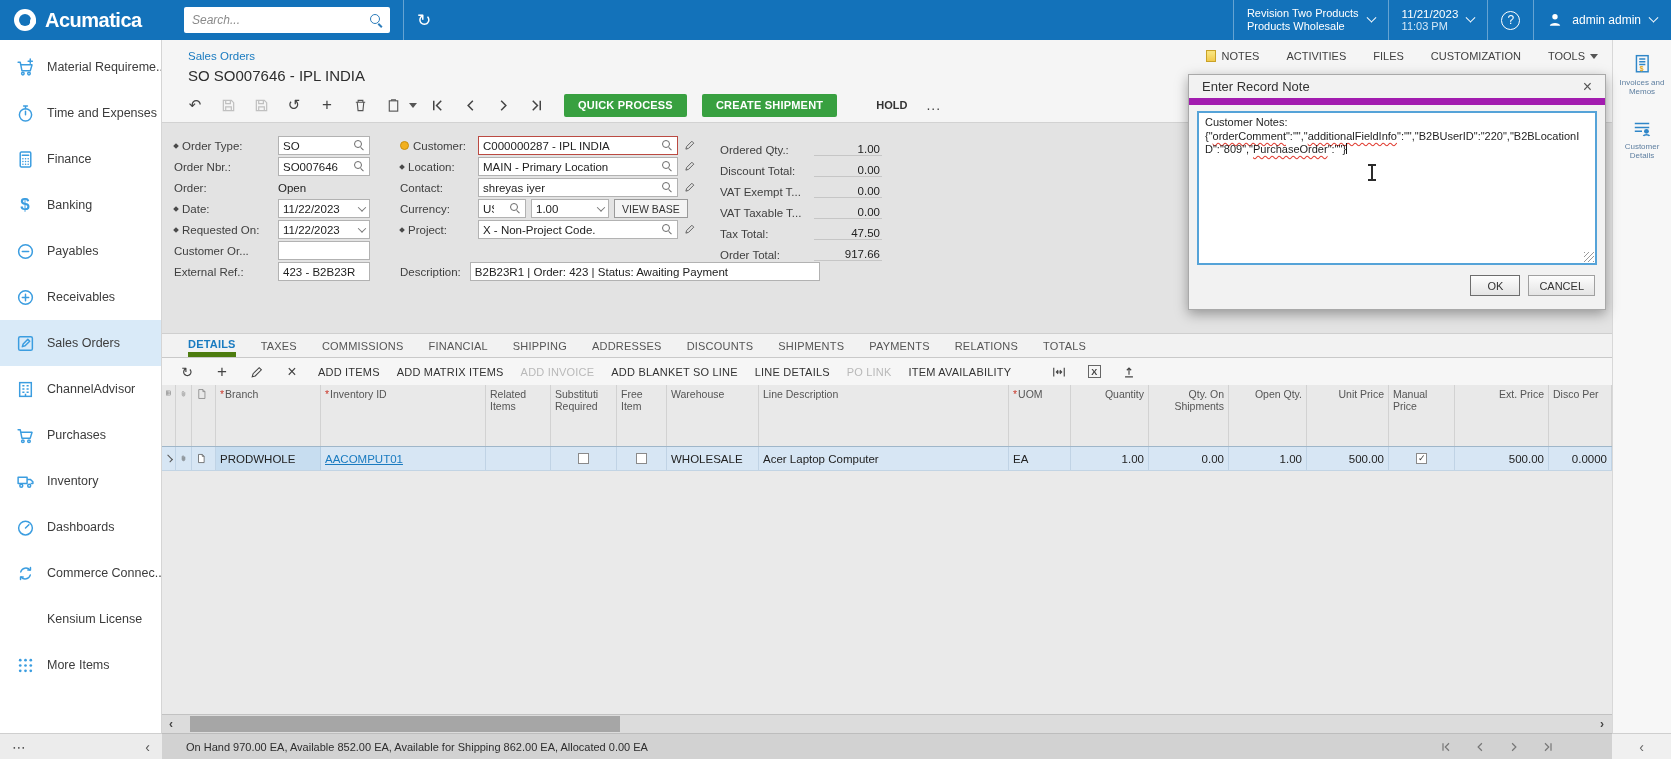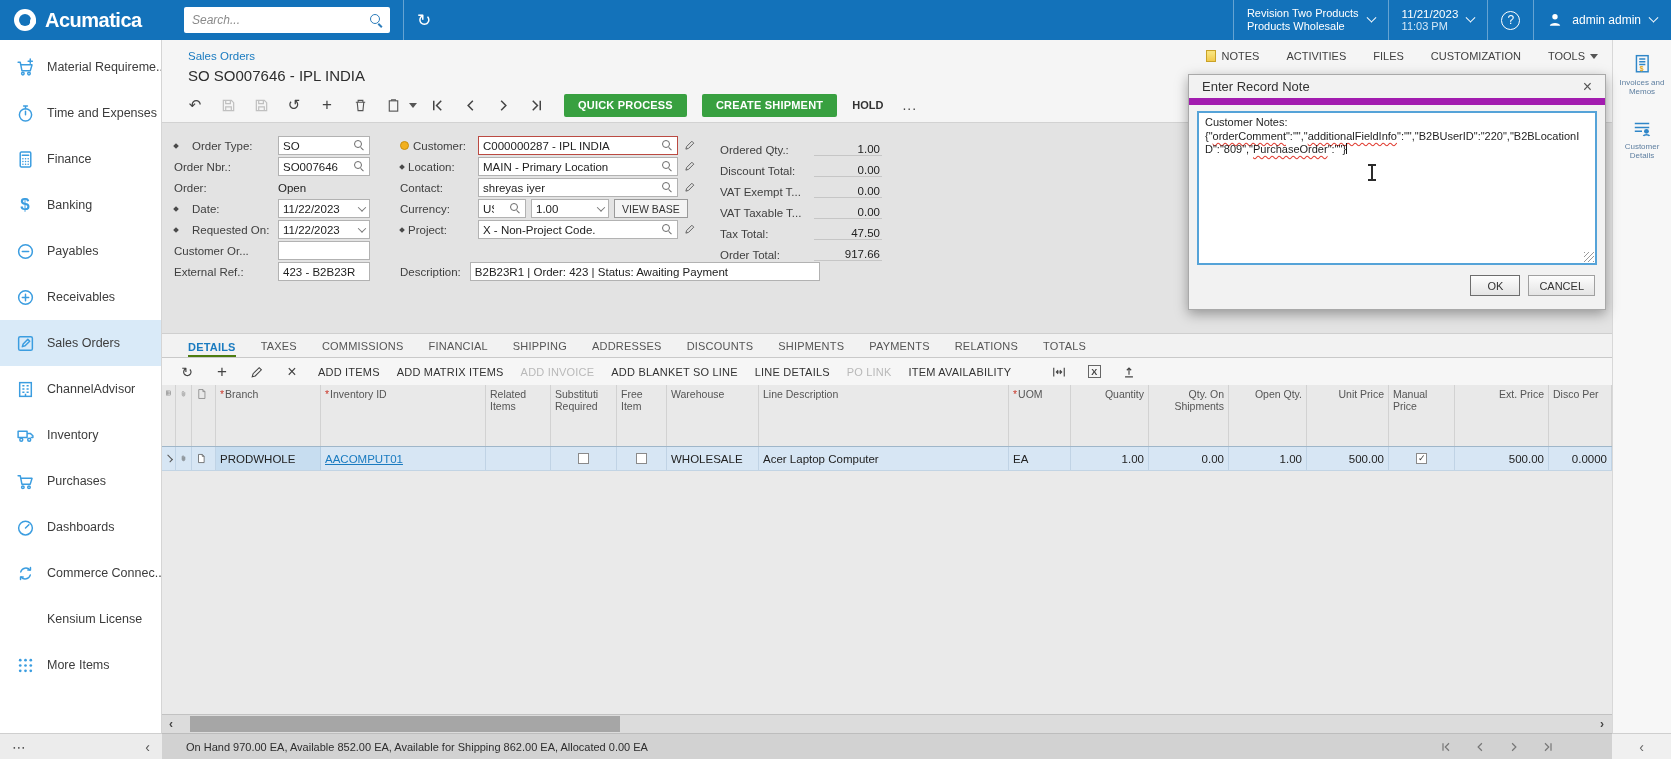--- a/index.html
+++ b/index.html
@@ -55,32 +55,32 @@
 .title{padding-left:26px;font-size:15px;color:#2d2d2d;height:24px;line-height:24px}
 
 
 .rec-toolbar{height:34px;display:flex;align-items:center;gap:7px;padding-left:20px}
 .tb-ic{width:26px;height:24px;display:flex;align-items:center;justify-content:center;font-size:15px;color:#444;cursor:pointer}
 .tb-ic.gray{color:#c0c0c0;cursor:default}
 .tb-ic svg{width:15px;height:15px}
 .g-back::after{content:"↶"} .g-undo::after{content:"↺"} .g-plus::after{content:"+";font-size:17px} .g-grefresh::after{content:"↻"} .g-xdel::after{content:"×";font-size:16px}
 .clipgrp{display:flex;align-items:center;gap:3px}
 .btn-green{height:23px;background:#38a040;color:#fff;font-size:11px;font-weight:bold;padding:0 14px;border:none;border-radius:2px;letter-spacing:.2px;margin-left:8px;cursor:pointer;font-family:inherit}
-.btn-hold{font-size:11px;font-weight:bold;color:#333;background:none;border:none;margin-left:8px;cursor:pointer;font-family:inherit}
+.btn-hold{font-size:11px;font-weight:bold;color:#333;background:none;border:none;margin-left:32px;cursor:pointer;font-family:inherit}
 .more-dots{font-size:14px;color:#444;margin-left:12px;cursor:pointer;letter-spacing:1px}
 
 
 .form{height:212px;background:#e3e3e3;border-top:1px solid #d2d2d2;border-bottom:1px solid #cfcfcf;position:relative;font-size:11.5px;flex:0 0 auto}
 .fcol{position:absolute;top:12px}
 .fcol.left{left:12px;width:300px}
 .fcol.mid{left:238px;width:420px}
 .fcol.totals{left:558px;width:162px}
 .frow{display:flex;align-items:center;height:21px}
 .frow.desc{margin-top:21px}
-.flabel{width:104px;color:#404040;display:flex;align-items:center;gap:14px}
+.flabel{width:104px;color:#404040;display:flex;align-items:center;gap:4px}
 .flabel2{width:78px;color:#404040;display:flex;align-items:center;gap:4px}
 .reqdot{width:4px;height:4px;background:#4a4a4a;transform:rotate(45deg);flex:0 0 4px}
 .warndot{width:9px;height:9px;border-radius:50%;background:#f2b01e;border:1px solid #c98f0e;flex:0 0 9px}
 .fbox{height:19px;background:#fff;border:1px solid #b2b2b2;display:flex;align-items:center;padding:0 4px;position:relative;gap:16px}
 .fbox .val{flex:1;white-space:nowrap;overflow:hidden;color:#222}
 .fbox.w92{width:92px}.fbox.w200{width:200px}.fbox.w48{width:48px}.fbox.w78{width:78px}.fbox.w390{width:390px}
 .fbox.err{border:1px solid #bb4a42}
 .magg{position:relative;width:11px;height:11px;flex:0 0 11px}
 .magg::before{content:"";position:absolute;left:0;top:0;width:6px;height:6px;border:1.4px solid #6b6b6b;border-radius:50%}
 .magg::after{content:"";position:absolute;left:7px;top:7px;width:4px;height:1.4px;background:#6b6b6b;transform:rotate(45deg);transform-origin:0 0}
@@ -89,21 +89,21 @@
 .pencil svg{width:12px;height:12px}
 .viewbase{height:19px;border:1px solid #9a9a9a;background:#f4f4f4;font-size:10.5px;padding:0 7px;margin-left:5px;color:#333;cursor:pointer;font-family:inherit}
 .statusval{color:#222}
 .trow{display:flex;height:21px;align-items:flex-end}
 .tlabel{width:94px;color:#404040}
 .tval{flex:1;text-align:right;padding-right:2px;color:#222;border-bottom:1px solid #c6c6c6}
 
 
 .tabs{height:24px;display:flex;align-items:flex-end;gap:25px;padding-left:26px;background:#f2f2f2;border-bottom:1px solid #c9c9c9;flex:0 0 auto}
 .tab{font-size:11px;color:#555;padding-bottom:5px;cursor:pointer;letter-spacing:.2px}
-.tab.active{color:#1a7bc0;font-weight:bold;border-bottom:2px solid #4d7c0f;padding-bottom:2px}
+.tab.active{color:#1a7bc0;font-weight:bold;border-bottom:5px solid #4d7c0f;padding-bottom:2px}
 
 
 .grid-toolbar{height:27px;display:flex;align-items:center;gap:17px;padding-left:16px;background:#f6f6f6;font-size:11px;color:#333;flex:0 0 auto}
 .gt-ic{display:flex;align-items:center;justify-content:center;width:18px;color:#444;font-size:14px;cursor:pointer}
 .gt-ic svg{width:14px;height:14px}
 .gt-btn{cursor:pointer;letter-spacing:.2px;white-space:nowrap}
 .gt-btn.disabled{color:#b9b9b9;cursor:default}
 .xlic{width:13px;height:13px;border:1.4px solid #666;color:#444;font-size:9px;font-weight:bold;display:flex;align-items:center;justify-content:center}
 .xlic::after{content:"X"}
 
@@ -266,38 +266,38 @@
     <span class="ic">
         <svg class="sic" viewBox="0 0 18 18" fill="none" stroke="#3b9de0" stroke-width="1.4">
           <rect x="3.5" y="2.5" width="11" height="13"></rect>
           <path d="M6 5.5h2m2 0h2M6 8.5h2m2 0h2M6 11.5h2m2 0h2M9 15.5V13"></path>
         </svg>
       </span>
     <span class="lbl">ChannelAdvisor</span>
   </div>
   <div class="side-item">
     <span class="ic">
+        <svg class="sic" viewBox="0 0 18 18" fill="none" stroke="#3b9de0" stroke-width="1.4" stroke-linecap="round" stroke-linejoin="round">
+          <path d="M2 3.5h2l1.6 8h7.9l1.7-5.5H5"></path>
+          <circle cx="6.5" cy="14.5" r="1.2"></circle>
+          <circle cx="12.3" cy="14.5" r="1.2"></circle>
+        </svg>
+      </span>
+    <span class="lbl">Purchases</span>
+  </div>
+  <div class="side-item">
+    <span class="ic">
         <svg class="sic" viewBox="0 0 18 18" fill="none" stroke="#3b9de0" stroke-width="1.4" stroke-linejoin="round">
           <rect x="2" y="5" width="8.5" height="6"></rect>
           <path d="M10.5 7h3L16 9.3V11h-2.2"></path>
           <circle cx="5" cy="13" r="1.4"></circle>
           <circle cx="12.5" cy="13" r="1.4"></circle>
         </svg>
       </span>
     <span class="lbl">Inventory</span>
-  </div>
-  <div class="side-item">
-    <span class="ic">
-        <svg class="sic" viewBox="0 0 18 18" fill="none" stroke="#3b9de0" stroke-width="1.4" stroke-linecap="round" stroke-linejoin="round">
-          <path d="M2 3.5h2l1.6 8h7.9l1.7-5.5H5"></path>
-          <circle cx="6.5" cy="14.5" r="1.2"></circle>
-          <circle cx="12.3" cy="14.5" r="1.2"></circle>
-        </svg>
-      </span>
-    <span class="lbl">Purchases</span>
   </div>
   <div class="side-item">
     <span class="ic">
         <svg class="sic" viewBox="0 0 18 18" fill="none" stroke="#3b9de0" stroke-width="1.4" stroke-linecap="round">
           <circle cx="9" cy="9.5" r="6.5"></circle>
           <path d="M9 9.5l3.2-3.2"></path>
         </svg>
       </span>
     <span class="lbl">Dashboards</span>
   </div>

